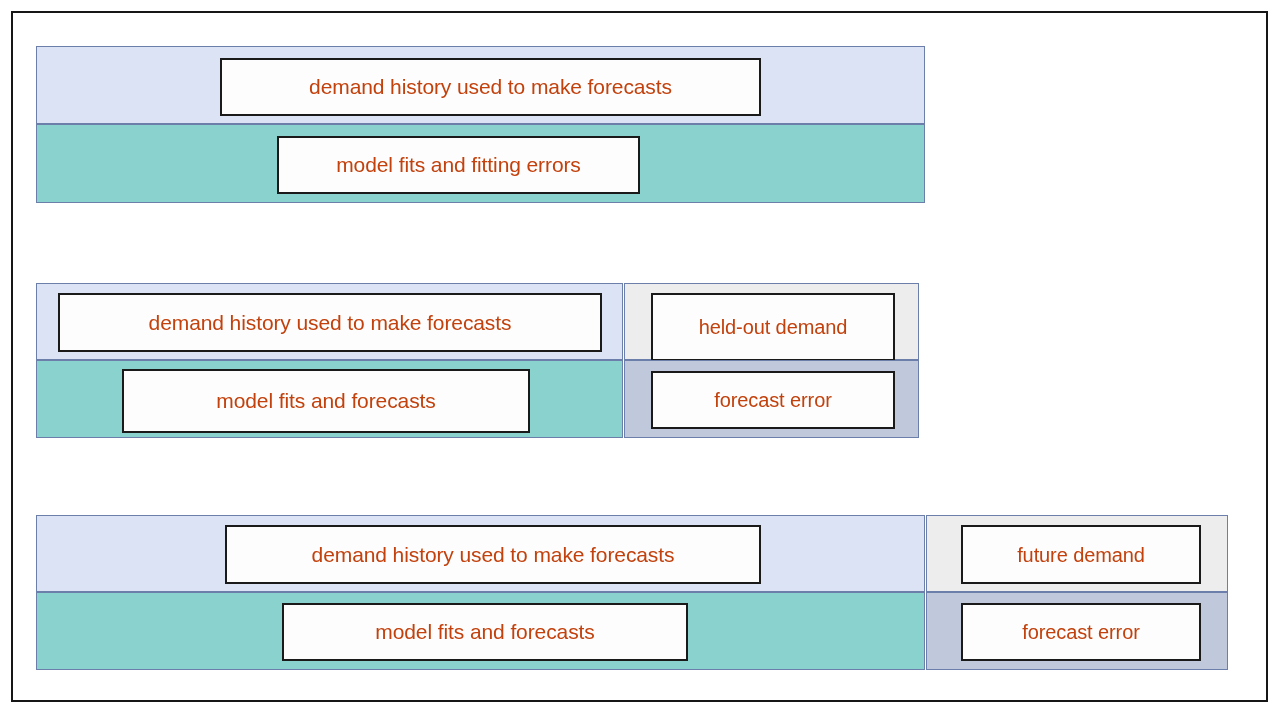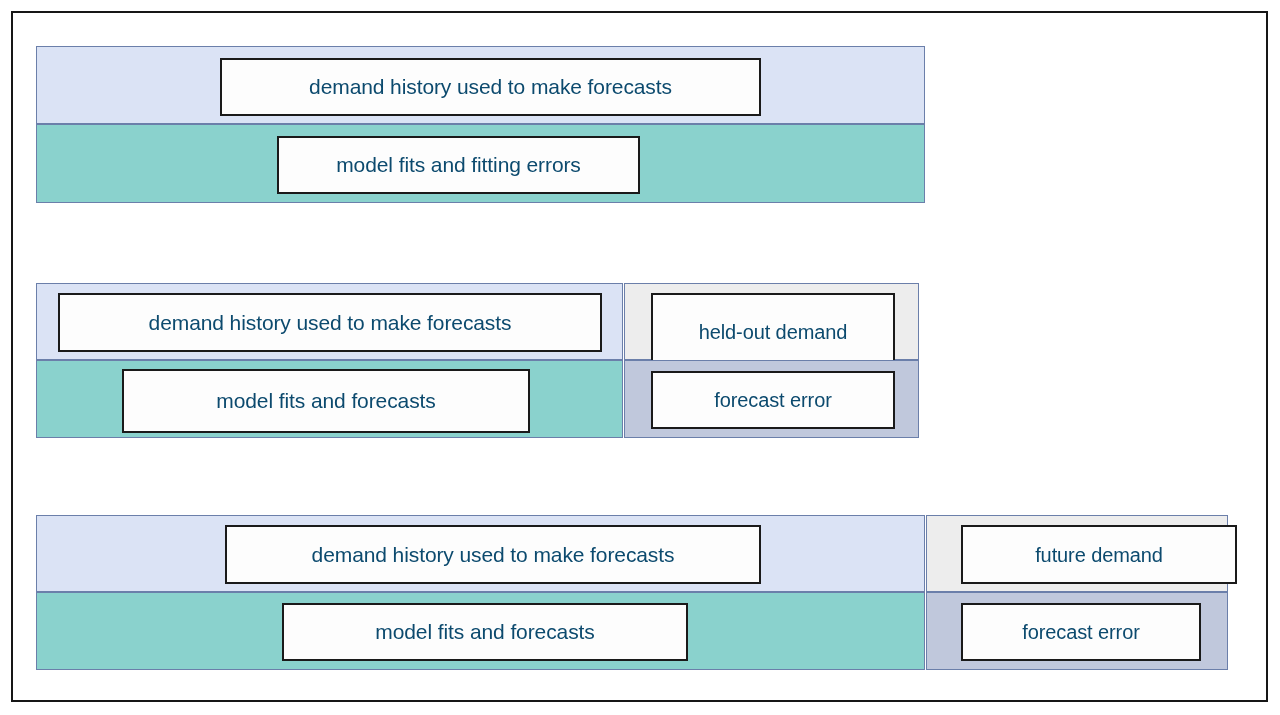--- a/index.html
+++ b/index.html
@@ -53,21 +53,21 @@
   
   .label-box {
     position: absolute;
     box-sizing: border-box;
     background: #fdfdfd;
     border: 2px solid #1a1a1a;
     display: flex;
     align-items: center;
     justify-content: center;
     text-align: center;
-    color: #0c4a6e;
+    color: #c2410c;
     font-size: 21px;
     line-height: 1.1;
     letter-spacing: -0.1px;
     white-space: nowrap;
   }
 
   .label-box.small { font-size: 20px; }
 </style>
 </head>
 <body>
@@ -94,21 +94,21 @@
   <div class="band" style="left:36px; top:283px; width:883px; height:155px;">
 
     <div class="seg blue" style="left:0px; top:0px; width:587px; height:77px;"></div>
 
     <div class="label-box" style="left:22px; top:10px; width:544px; height:59px;">
       <span>demand history used to make forecasts</span>
     </div>
 
     <div class="seg gray" style="left:588px; top:0px; width:295px; height:77px;"></div>
 
-    <div class="label-box small" style="left:615px; top:10px; width:244px; height:77px;">
+    <div class="label-box small" style="left:615px; top:10px; width:244px; height:68px;">
       <span>held-out demand</span>
     </div>
 
     <div class="seg teal" style="left:0px; top:77px; width:587px; height:78px;"></div>
 
     <div class="label-box" style="left:86px; top:86px; width:408px; height:64px;">
       <span>model fits and forecasts</span>
     </div>
 
     <div class="seg bluegray" style="left:588px; top:77px; width:295px; height:78px;"></div>
@@ -121,21 +121,21 @@
   <div class="band" style="left:36px; top:515px; width:1192px; height:155px;">
 
     <div class="seg blue" style="left:0px; top:0px; width:889px; height:77px;"></div>
 
     <div class="label-box" style="left:189px; top:10px; width:536px; height:59px;">
       <span>demand history used to make forecasts</span>
     </div>
 
     <div class="seg gray" style="left:890px; top:0px; width:302px; height:77px;"></div>
 
-    <div class="label-box small" style="left:925px; top:10px; width:276px; height:59px;">
+    <div class="label-box small" style="left:925px; top:10px; width:240px; height:59px;">
       <span>future demand</span>
     </div>
 
     <div class="seg teal" style="left:0px; top:77px; width:889px; height:78px;"></div>
 
     <div class="label-box" style="left:246px; top:88px; width:406px; height:58px;">
       <span>model fits and forecasts</span>
     </div>
 
     <div class="seg bluegray" style="left:890px; top:77px; width:302px; height:78px;"></div>

